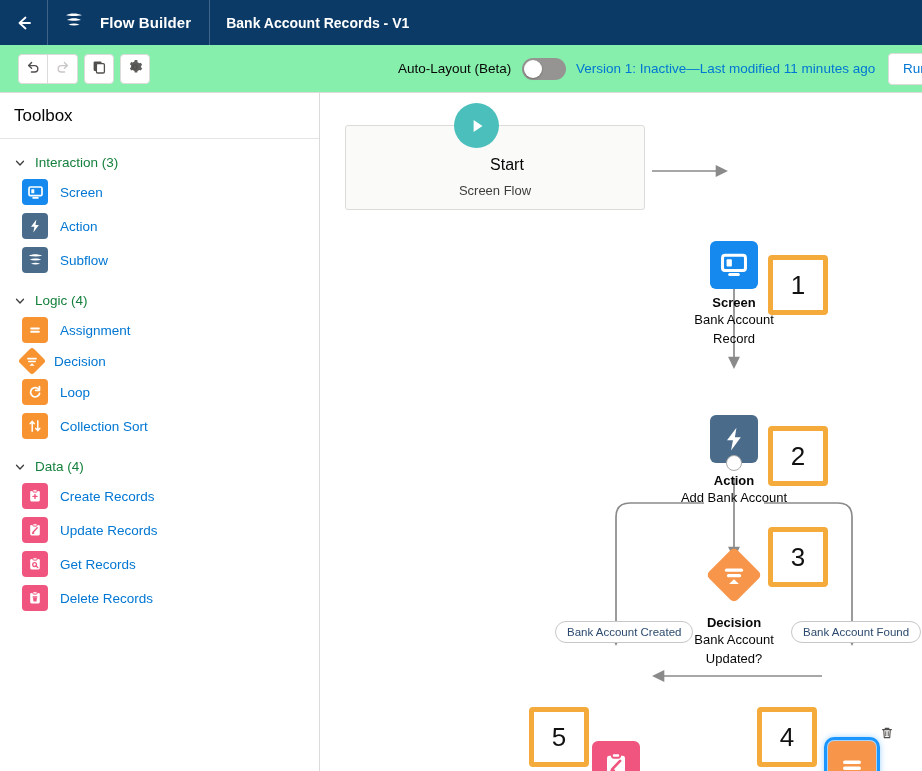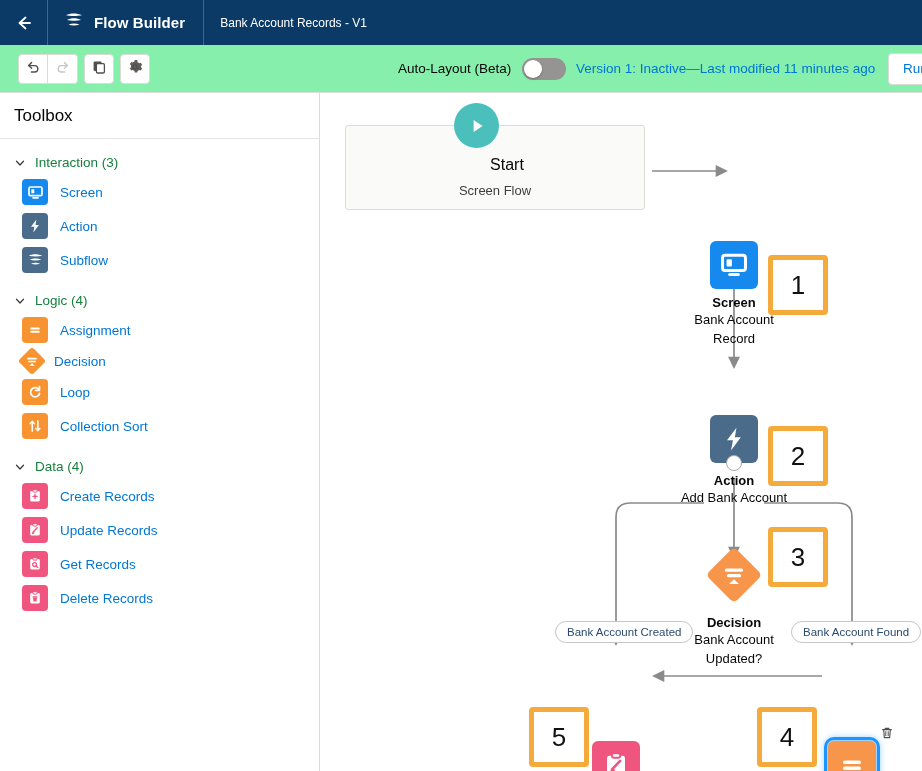--- a/index.html
+++ b/index.html
@@ -20,32 +20,32 @@
     color: #fff;
   }
   .hdr-back {
     width: 48px;
     display: flex; align-items: center; justify-content: center;
     border-right: 1px solid rgba(255,255,255,0.22);
     cursor: pointer;
   }
   .hdr-back svg { display:block; }
   .hdr-brand {
-    display: flex; align-items: center; gap: 10px;
+    display: flex; align-items: center; gap: 16px;
     padding: 0 18px 0 16px;
     border-right: 1px solid rgba(255,255,255,0.22);
     cursor: pointer;
   }
   .hdr-brand-label {
     font-size: 15px; font-weight: 700; letter-spacing: .1px; white-space: nowrap;
   }
   .hdr-title {
     display: flex; align-items: center;
     padding: 8px 16px;
-    font-size: 12px; font-weight: 400; white-space: nowrap;
+    font-size: 14px; font-weight: 700; white-space: nowrap;
   }
 
   
   .toolbar {
     height: 48px;
     background: #86efac;
     border-bottom: 1px solid #dddbda;
     display: flex;
     align-items: center;
     position: relative;

